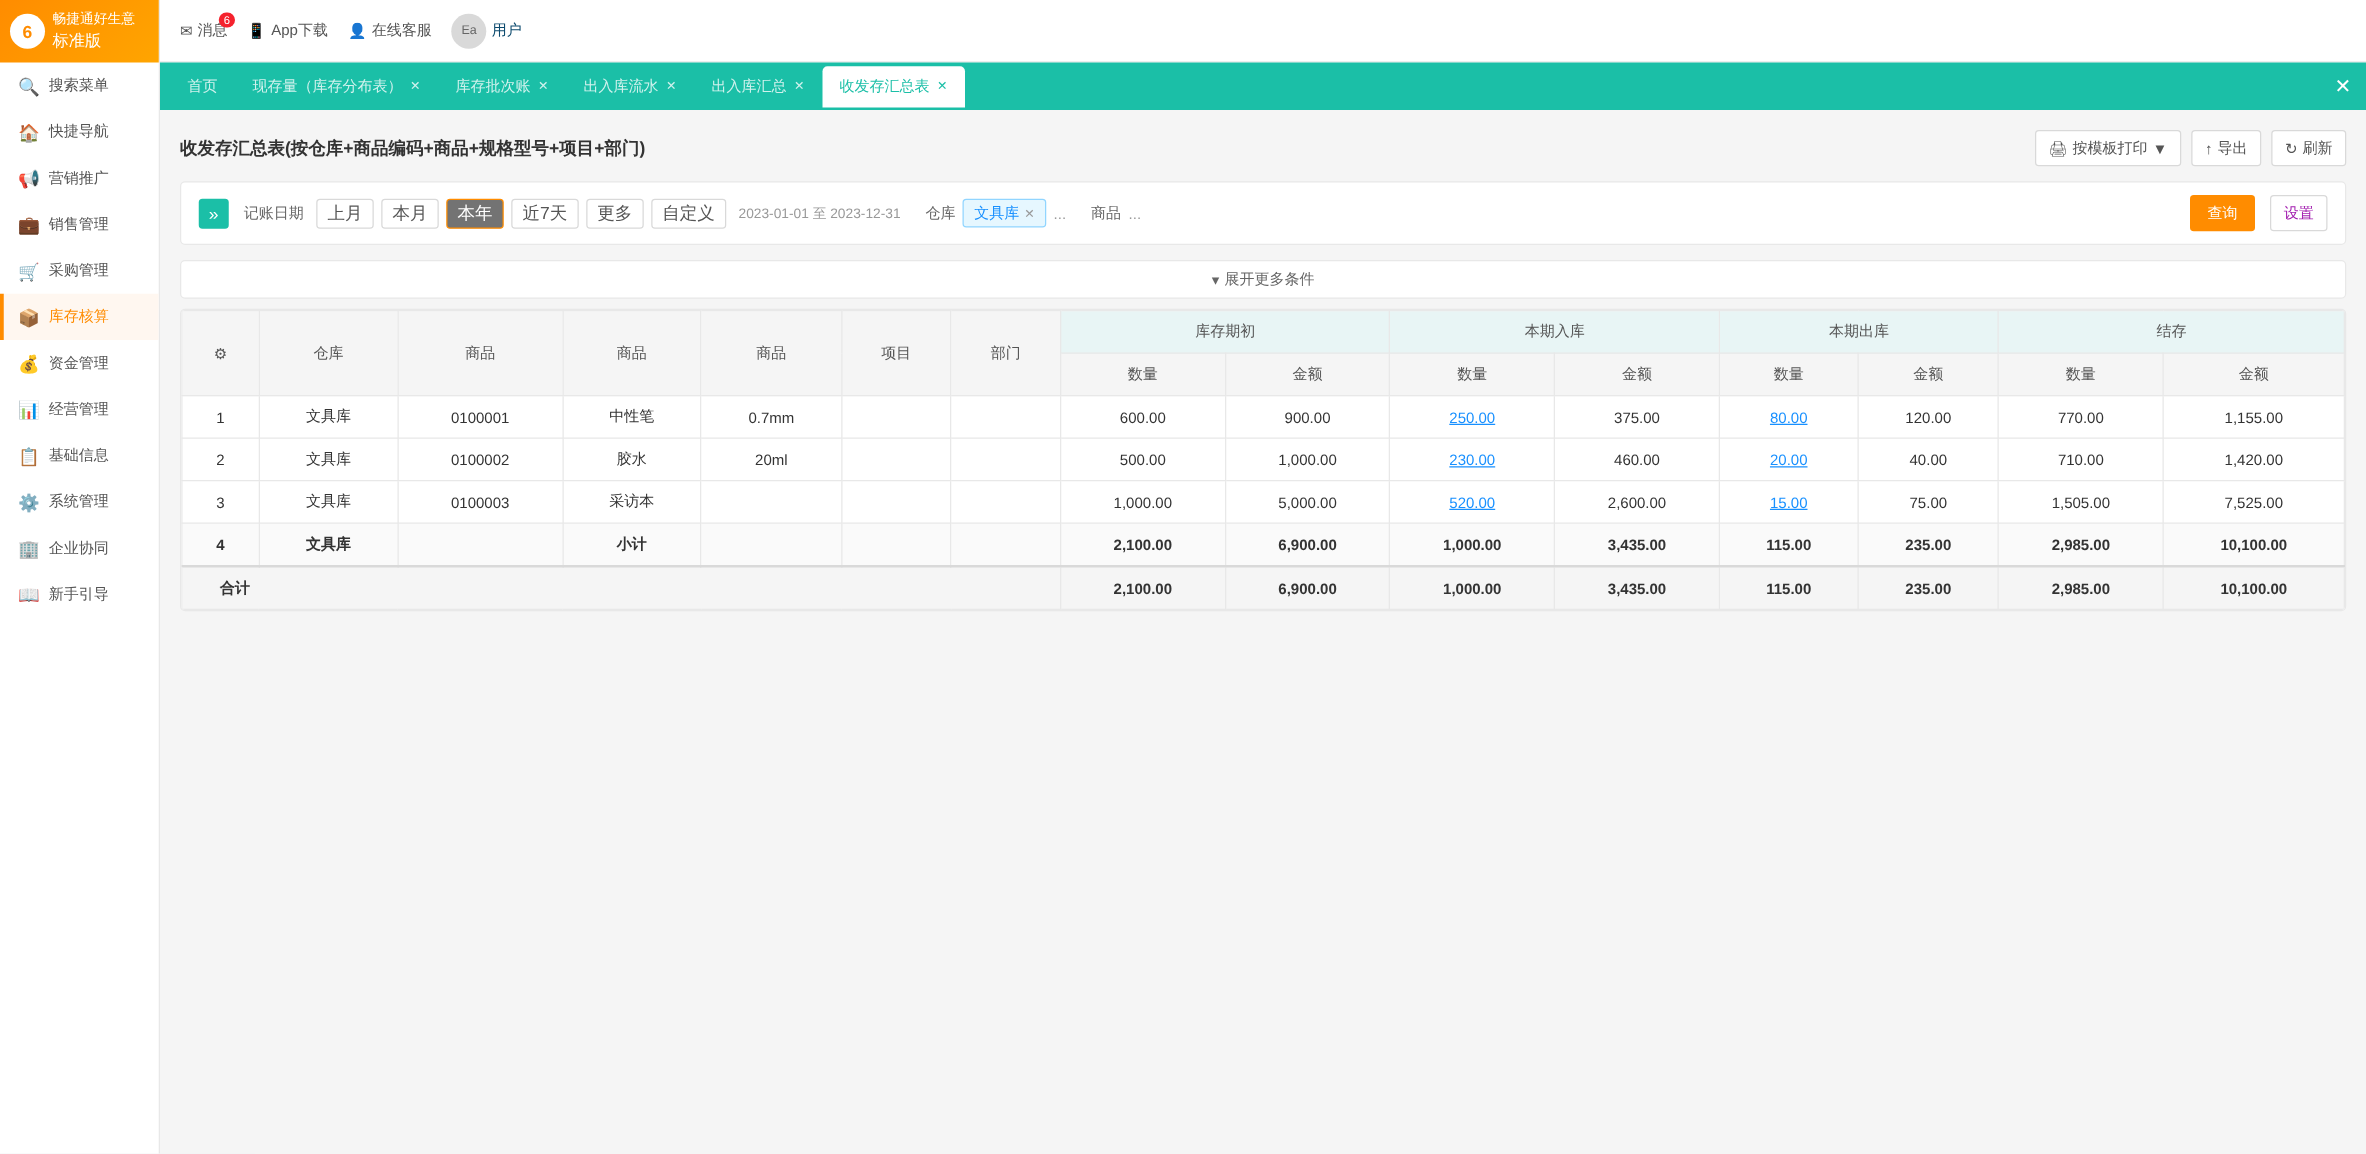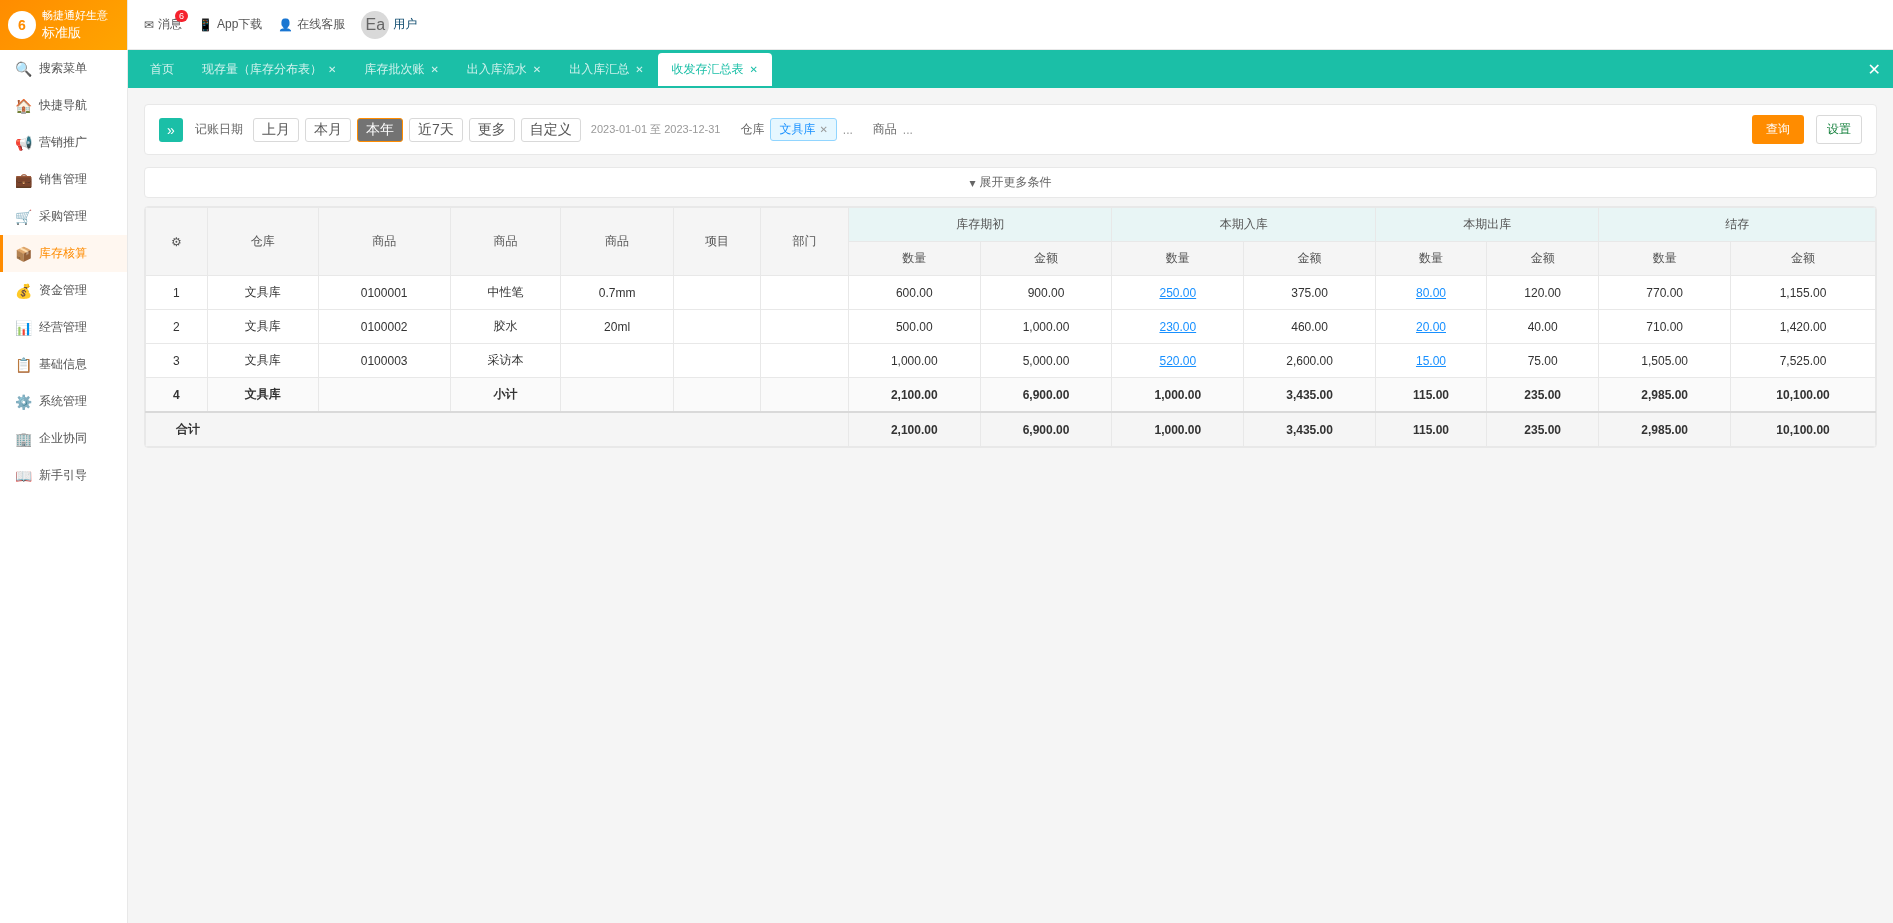--- a/index.html
+++ b/index.html
@@ -24,39 +24,39 @@
 
     
     .top-header { background: #fff; height: 50px; display: flex; align-items: center; justify-content: space-between; padding: 0 16px; border-bottom: 1px solid #e8e8e8; flex-shrink: 0; }
     .top-header-left { display: flex; align-items: center; gap: 8px; }
     .system-title { font-size: 13px; color: #333; }
     .gear-btn { padding: 4px 8px; border: none; background: none; cursor: pointer; color: #666; font-size: 16px; }
     .trial-btn { background: #ff8c00; color: #fff; border: none; padding: 6px 14px; border-radius: 4px; font-size: 12px; cursor: pointer; }
     .top-header-right { display: flex; align-items: center; gap: 16px; }
     .header-action { display: flex; align-items: center; gap: 4px; color: #555; font-size: 12px; cursor: pointer; position: relative; }
     .badge { background: #f5222d; color: #fff; border-radius: 10px; font-size: 9px; padding: 1px 4px; position: absolute; top: -6px; right: -6px; }
-    .user-avatar { width: 28px; height: 28px; background: #d9d9d9; border-radius: 50%; display: flex; align-items: center; justify-content: center; color: #666; font-size: 16px; }
+    .user-avatar { width: 28px; height: 28px; background: #d9d9d9; border-radius: 50%; display: flex; align-items: center; justify-content: center; color: #666; font-size: 10px; }
 
     
     .tabs-bar { background: #1bbfa7; display: flex; align-items: center; padding: 17px 8px; height: 38px; flex-shrink: 0; }
     .tab { padding: 8px 14px; color: rgba(255,255,255,0.8); font-size: 12px; cursor: pointer; display: flex; align-items: center; gap: 6px; border-radius: 4px 4px 0 0; white-space: nowrap; }
     .tab.active { background: #fff; color: #1bbfa7; }
     .tab-close { font-size: 10px; color: inherit; cursor: pointer; }
     .tabs-close-btn { margin-left: auto; color: #fff; font-size: 16px; cursor: pointer; padding: 0 4px; }
 
     
     .page-content { flex: 1; overflow: auto; padding: 16px; background: #f5f5f5; }
 
     
     .page-header { display: flex; align-items: center; justify-content: space-between; margin-bottom: 12px; }
     .page-title { font-size: 14px; font-weight: bold; color: #333; }
     .header-actions { display: flex; align-items: center; gap: 8px; }
     .action-btn { border: 1px solid #d9d9d9; background: #fff; padding: 5px 10px; border-radius: 3px; font-size: 12px; cursor: pointer; display: flex; align-items: center; gap: 4px; color: #555; }
     .primary-btn { background: #ff8c00; color: #fff; border: none; padding: 6px 14px; border-radius: 3px; font-size: 12px; cursor: pointer; }
-    .settings-btn { border: 1px solid #d9d9d9; background: #fff; padding: 5px 10px; border-radius: 3px; font-size: 12px; cursor: pointer; color: #15803d; }
+    .settings-btn { border: 1px solid #d9d9d9; background: #fff; padding: 5px 10px; border-radius: 3px; font-size: 12px; cursor: pointer; color: #a21caf; }
 
     
     .filter-panel { background: #fff; border-radius: 4px; padding: 10px 14px; margin-bottom: 12px; display: flex; align-items: center; gap: 12px; flex-wrap: wrap; border: 1px solid #e8e8e8; }
     .filter-toggle { width: 24px; height: 24px; background: #1bbfa7; color: #fff; border: none; border-radius: 3px; cursor: pointer; display: flex; align-items: center; justify-content: center; font-size: 14px; flex-shrink: 0; }
     .filter-row { display: flex; align-items: center; gap: 10px; flex: 1; }
     .filter-label { color: #666; font-size: 12px; white-space: nowrap; }
     .date-shortcuts { display: flex; align-items: center; gap: 6px; }
     .date-btn { padding: 2px 8px; border: 1px solid #d9d9d9; border-radius: 3px; background: #fff; font-size: 14px; cursor: pointer; color: #555; }
     .date-btn.active { background: #737373; color: #fff; border-color: #ff8c00; }
     .date-range { font-size: 11px; color: #999; white-space: nowrap; }
@@ -202,20 +202,38 @@
       </div>
       <div class="tab active">
         <span>收发存汇总表</span>
         <span class="tab-close">✕</span>
       </div>
       <span class="tabs-close-btn">✕</span>
     </div>
 
     <div class="page-content">
 
+      <div class="page-header">
+        <h2 class="page-title">收发存汇总表(按仓库+商品编码+商品+规格型号+项目+部门)</h2>
+        <div class="header-actions">
+          <button class="action-btn">
+            <span>🖨</span>
+            <span>按模板打印</span>
+            <span>▼</span>
+          </button>
+          <button class="action-btn">
+            <span>↑</span>
+            <span>导出</span>
+          </button>
+          <button class="action-btn">
+            <span>↻</span>
+            <span>刷新</span>
+          </button>
+        </div>
+      </div>
 
       <div class="filter-panel">
         <button class="filter-toggle">»</button>
         <div class="filter-row">
           <span class="filter-label">记账日期</span>
           <div class="date-shortcuts">
             <button class="date-btn">上月</button>
             <button class="date-btn">本月</button>
             <button class="date-btn active">本年</button>
             <button class="date-btn">近7天</button>

